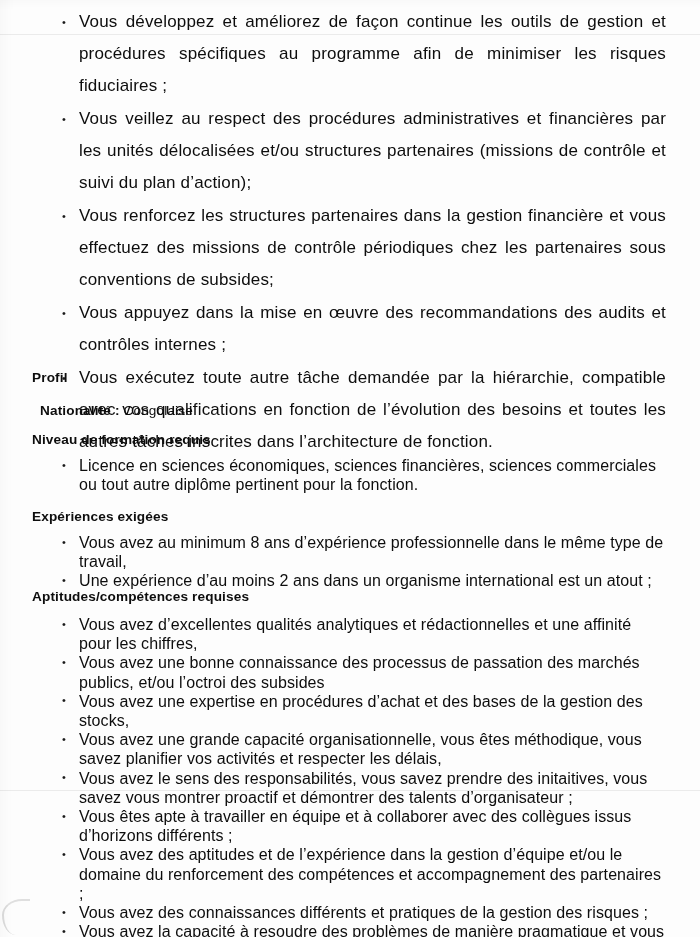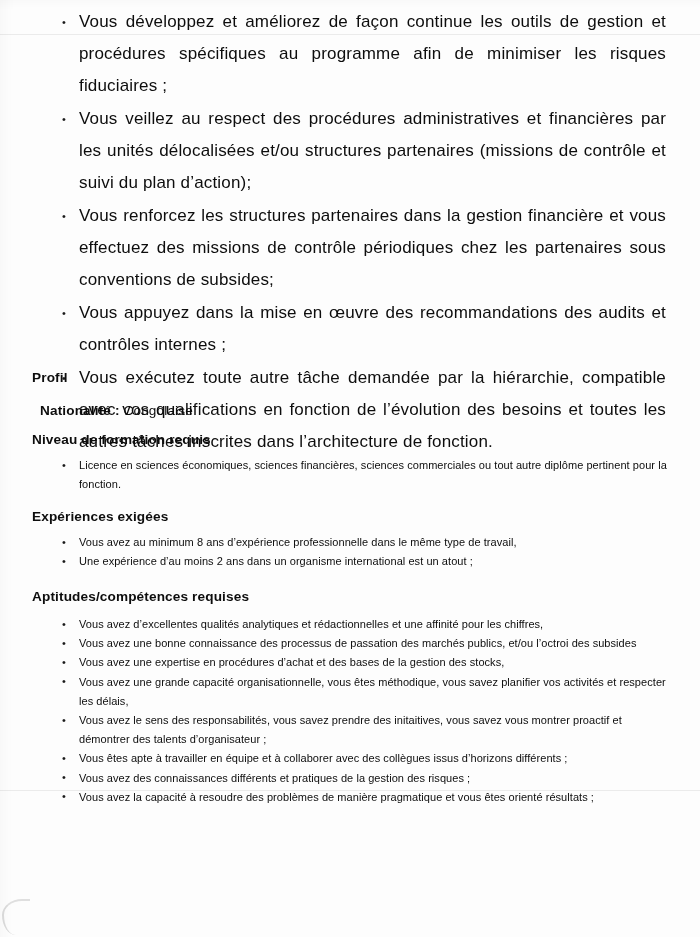--- a/index.html
+++ b/index.html
@@ -102,21 +102,21 @@
     list-style: none;
     margin: 0;
     padding: 0;
     position: absolute;
     left: 62px;
     width: 606px;
   }
   ul.compact > li {
     position: relative;
     padding-left: 17px;
-    font-size: 11px;
+    font-size: 16px;
     line-height: 19.2px;
     text-align: left;
     margin: 0;
     letter-spacing: 0.005em;
   }
   ul.compact > li::before {
     content: "\2022";
     position: absolute;
     left: 0;
     top: -0.5px;
@@ -165,18 +165,19 @@
 
     <div class="heading" style="top:589px;">Aptitudes/compétences requises</div>
 
     <ul class="compact" style="top:607px;margin-top:8px;">
       <li>Vous avez d’excellentes qualités analytiques et rédactionnelles et une affinité pour les chiffres,</li>
       <li>Vous avez une bonne connaissance des processus de passation des marchés publics, et/ou l’octroi des subsides</li>
       <li>Vous avez  une expertise en procédures d’achat et des bases de la gestion des stocks,</li>
       <li>Vous avez une grande capacité organisationnelle, vous êtes méthodique, vous savez planifier vos activités et respecter les délais,</li>
       <li>Vous avez le sens des responsabilités, vous savez prendre des initaitives, vous savez vous montrer proactif et démontrer des talents d’organisateur ;</li>
       <li>Vous êtes apte à travailler en équipe et à collaborer avec des collègues issus d’horizons différents ;</li>
+      <li>Vous avez des aptitudes et de l’expérience dans la gestion d’équipe et/ou le domaine du renforcement des compétences et accompagnement des partenaires ;</li>
       <li>Vous avez des connaissances différents et pratiques de la gestion des risques ;</li>
       <li>Vous avez la capacité à resoudre des problèmes de manière pragmatique et vous êtes orienté résultats ;</li>
     </ul>
 
   </div>
 </div>
 
 </body></html>

